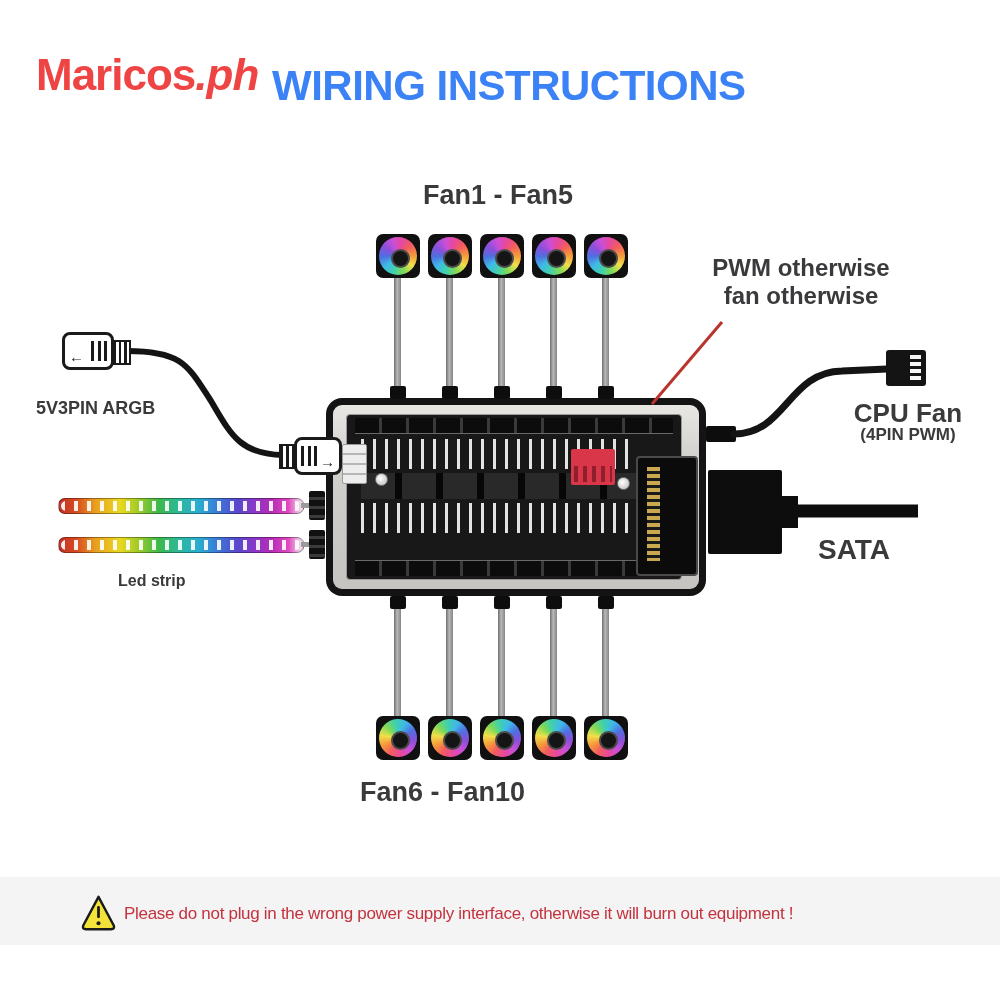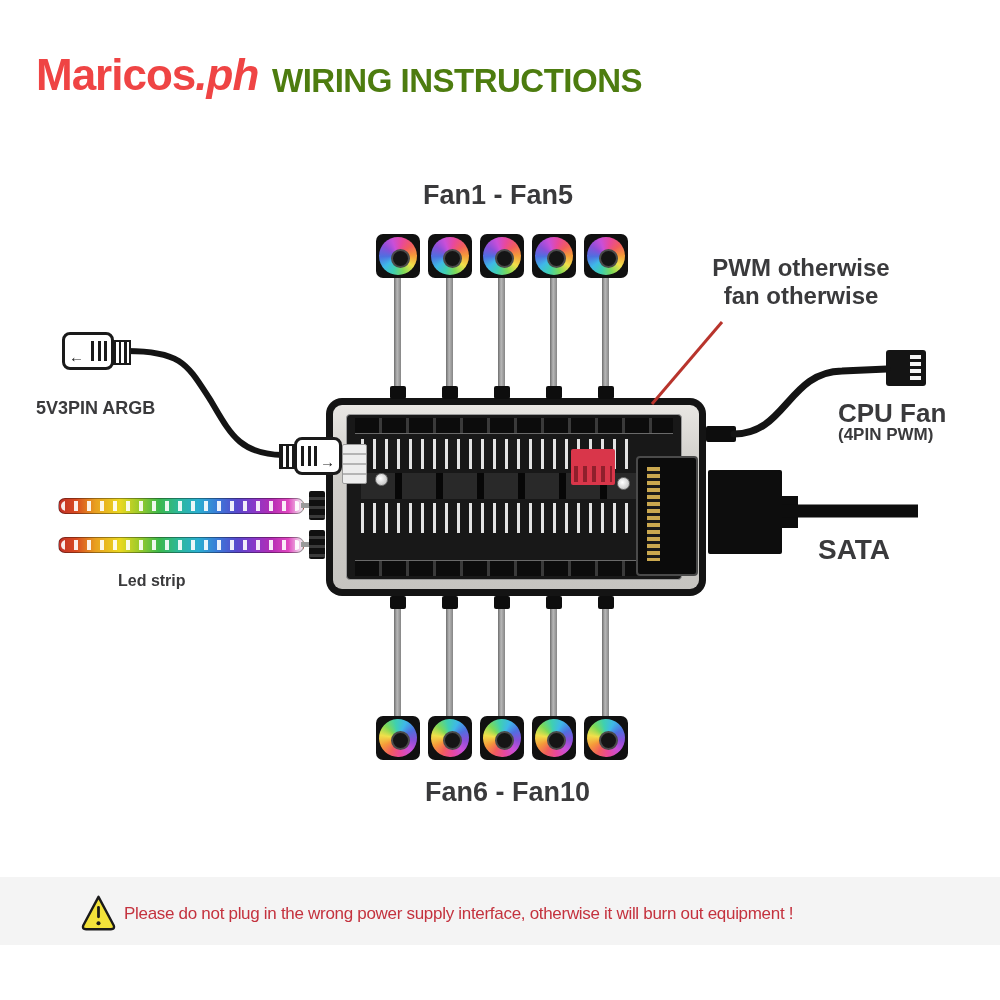--- a/index.html
+++ b/index.html
@@ -3,28 +3,28 @@
 <meta charset="utf-8">
 <style>
   html,body{margin:0;padding:0;background:#fff;}
   .canvas{position:relative;width:1000px;height:1000px;background:#ffffff;overflow:hidden;
           font-family:"Liberation Sans",sans-serif;}
   .abs{position:absolute;}
 
   
   .logo{left:36px;top:50px;font-size:44px;font-weight:bold;color:#ef4444;letter-spacing:-1px;}
   .logo .suffix{font-style:italic;}
-  .title{left:272px;top:62px;font-size:33px;font-weight:bold;color:#4d7c0f;letter-spacing:-0.5px;}
+  .title{left:272px;top:62px;font-size:42px;font-weight:bold;color:#3b82f6;letter-spacing:-0.5px;}
 
   .lbl{color:#3a3a3c;font-weight:bold;}
   .fans-top-label{left:378px;top:180px;width:240px;text-align:center;font-size:27px;}
-  .fans-bottom-label{left:385px;top:777px;width:245px;text-align:center;font-size:27px;}
+  .fans-bottom-label{left:360px;top:777px;width:245px;text-align:left;font-size:27px;}
   .pwm-callout{left:695px;top:254px;width:212px;text-align:center;font-size:24px;line-height:1.18;}
   .argb-label{left:36px;top:398px;font-size:18px;}
-  .cpu-label{left:838px;top:400px;width:140px;font-size:26px;line-height:1.0;}
+  .cpu-label{left:838px;top:400px;width:140px;text-align:center;font-size:26px;line-height:1.0;}
   .cpu-sub{font-size:17px;font-weight:bold;}
   .sata-label{left:818px;top:534px;font-size:28px;}
   .led-label{left:118px;top:572px;font-size:16px;}
 
   
   .fan{position:absolute;width:44px;height:44px;background:#101010;border-radius:7px;}
   .fan .ring{position:absolute;inset:3px;border-radius:50%;
     background:conic-gradient(from -20deg,#c94fd9,#e8489d,#f25d5d,#f59a3a,#f0e04a,#7ed957,#3fd0b0,#3fb8e8,#4f6fe0,#8a4fd9,#c94fd9);}
   .fan.flip .ring{transform:rotate(155deg);}
   .fan .hubdot{position:absolute;left:50%;top:50%;width:15px;height:15px;margin:-7.5px 0 0 -7.5px;

